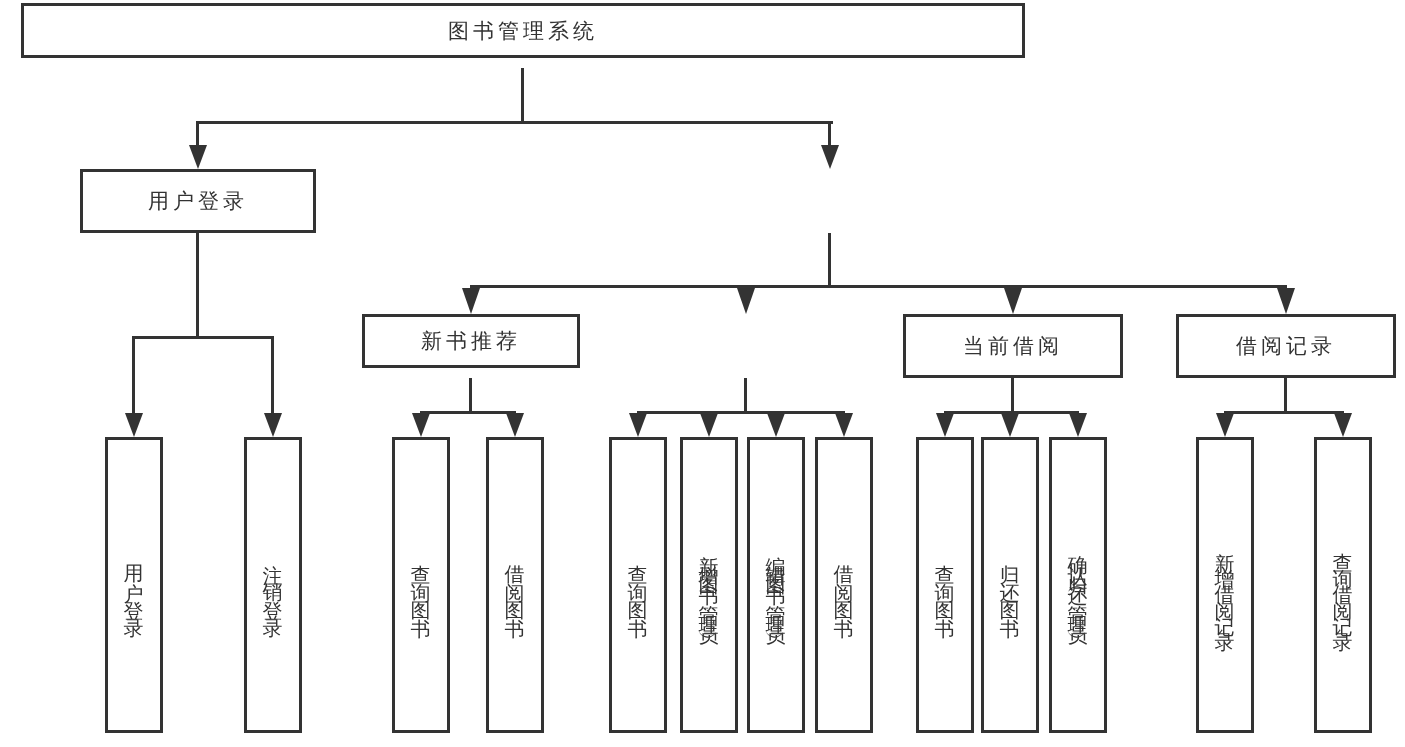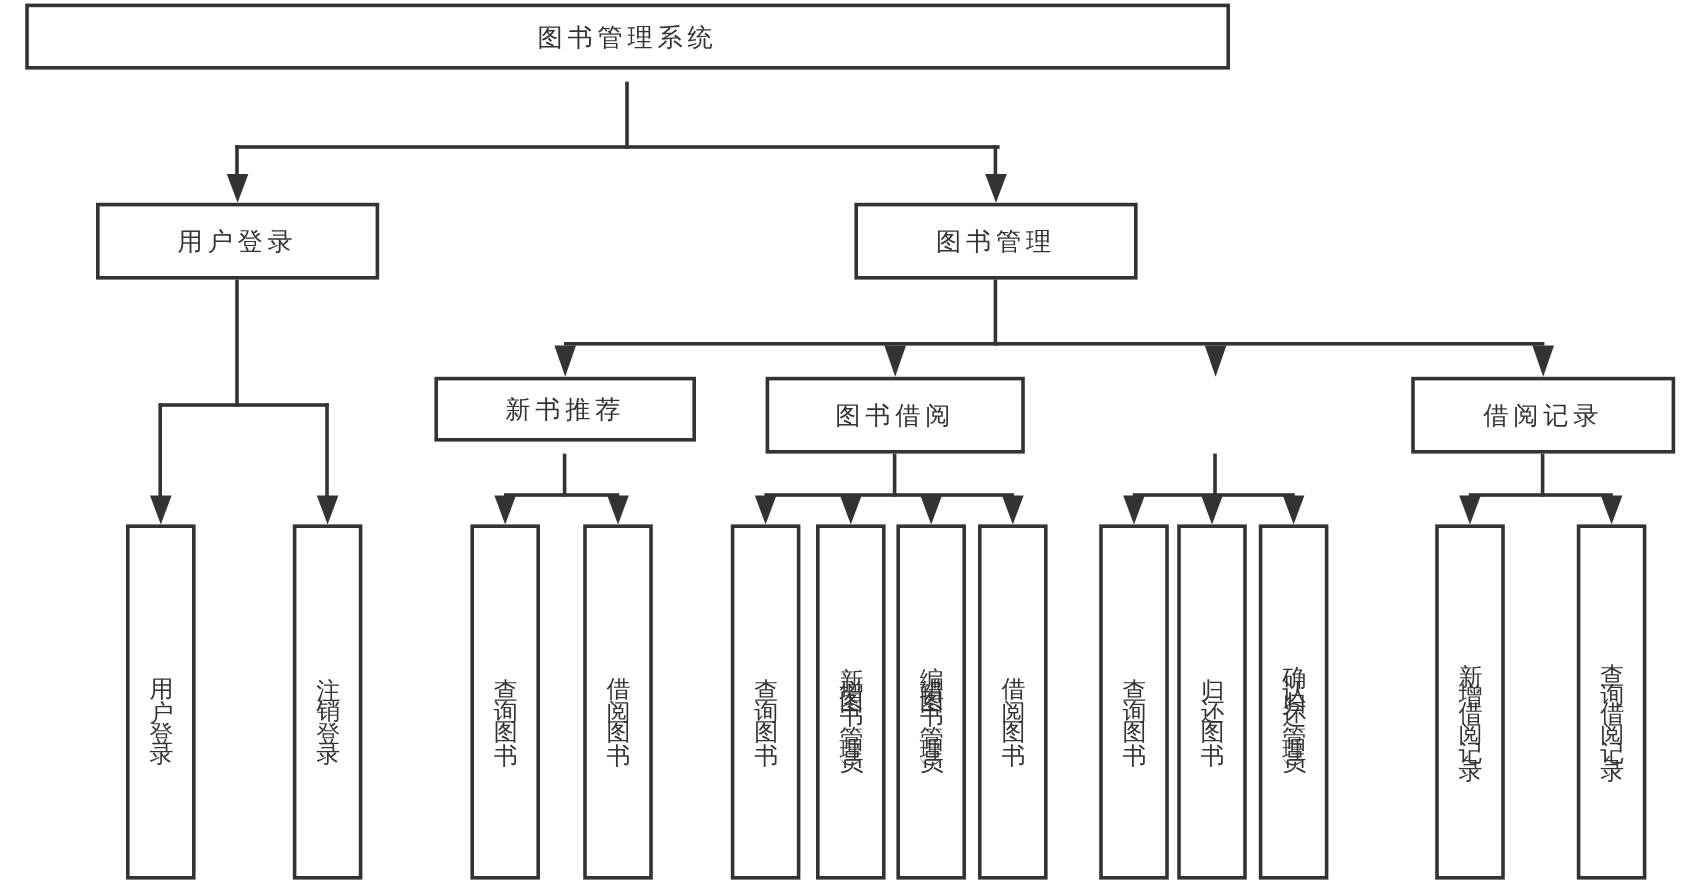--- a/index.html
+++ b/index.html
@@ -42,38 +42,37 @@
   <div class="b hb" style="left:21px;top:3px;width:1004px;height:55px;">图书管理系统</div>
 
   <div class="ln" style="left:521px;top:68px;width:3px;height:56px;"></div>
   <div class="ln" style="left:196px;top:121px;width:637px;height:3px;"></div>
   <div class="ln" style="left:196px;top:121px;width:3px;height:25px;"></div>
   <div class="ln" style="left:828px;top:121px;width:3px;height:25px;"></div>
   <div class="ar" style="left:189px;top:145px;"></div>
   <div class="ar" style="left:821px;top:145px;"></div>
 
   <div class="b hb" style="left:80px;top:169px;width:236px;height:64px;">用户登录</div>
-  <div class="b hb" style="left:712px;top:169px;width:236px;height:64px;">图书管理</div>
 
   <div class="ln" style="left:196px;top:233px;width:3px;height:106px;"></div>
   <div class="ln" style="left:133px;top:336px;width:141px;height:3px;"></div>
   <div class="ln" style="left:132px;top:336px;width:3px;height:78px;"></div>
   <div class="ln" style="left:271px;top:336px;width:3px;height:78px;"></div>
   <div class="ar" style="left:125px;top:413px;"></div>
   <div class="ar" style="left:264px;top:413px;"></div>
 
   <div class="ln" style="left:828px;top:233px;width:3px;height:55px;"></div>
   <div class="ln" style="left:470px;top:285px;width:817px;height:3px;"></div>
   <div class="ar ar26" style="left:462px;top:288px;"></div>
   <div class="ar ar26" style="left:737px;top:288px;"></div>
   <div class="ar ar26" style="left:1004px;top:288px;"></div>
   <div class="ar ar26" style="left:1277px;top:288px;"></div>
 
   <div class="b hb" style="left:362px;top:314px;width:218px;height:54px;">新书推荐</div>
-  <div class="b hb" style="left:638px;top:314px;width:216px;height:64px;">图书借阅</div>
+  <div class="b hb" style="left:903px;top:314px;width:220px;height:64px;">当前借阅</div>
   <div class="b hb" style="left:1176px;top:314px;width:220px;height:64px;">借阅记录</div>
 
   <div class="ln" style="left:469px;top:378px;width:3px;height:36px;"></div>
   <div class="ln" style="left:420px;top:411px;width:96px;height:3px;"></div>
   <div class="ar" style="left:412px;top:413px;"></div>
   <div class="ar" style="left:506px;top:413px;"></div>
 
   <div class="ln" style="left:744px;top:378px;width:3px;height:36px;"></div>
   <div class="ln" style="left:637px;top:411px;width:208px;height:3px;"></div>
   <div class="ar" style="left:629px;top:413px;"></div>

